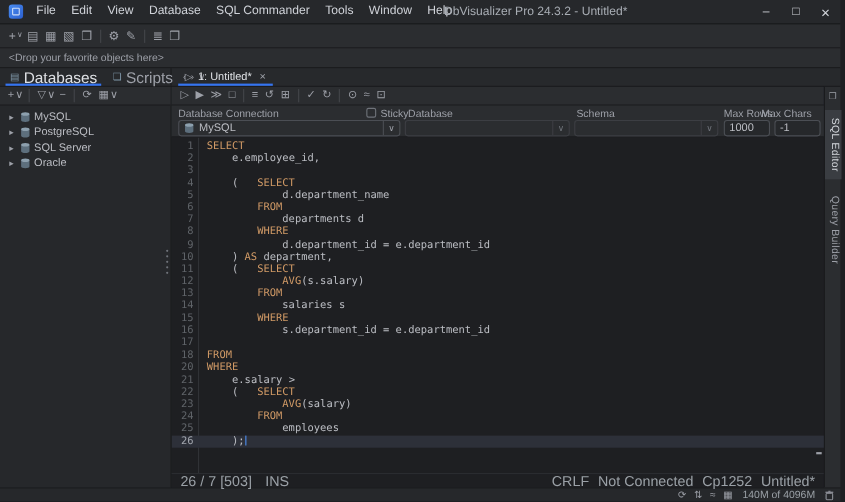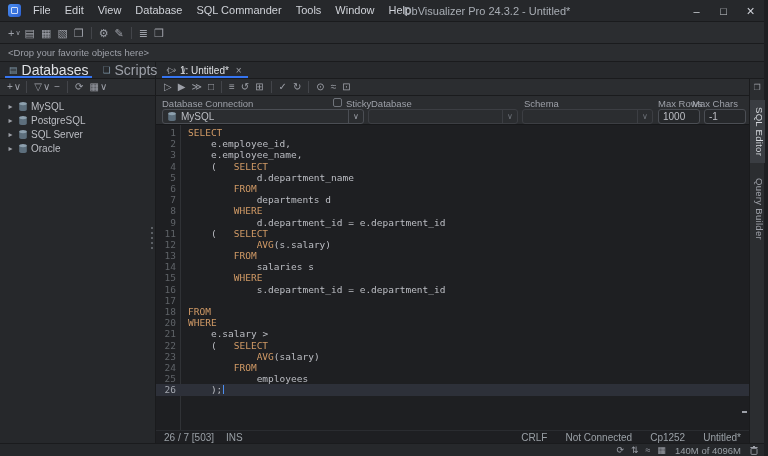--- a/index.html
+++ b/index.html
@@ -76,23 +76,23 @@
   .gutter-line{position:absolute;left:24px;top:0;bottom:0;width:1px;background:#303236}
   .crow{display:flex;height:11.2px;line-height:11.2px;font-family:"DejaVu Sans Mono",monospace;font-size:9.5px;white-space:pre;position:relative;z-index:1}
   .crow.current{background:#2d3039}
   .ln{flex:0 0 20px;width:20px;text-align:right;color:#5f6368}
   .crow.current .ln{color:#a1a5ad}
   .codetxt{padding-left:12px;color:#bcbec4}
   .kw{color:#d19a66}
   .tcaret{display:inline-block;width:1px;height:9px;background:#4e8ff0;vertical-align:-1px;margin-left:1px}
   .sb-mark{position:absolute;right:2px;top:286px;width:5px;height:2px;background:#9da0a8;z-index:2}
 
-  .ed-status{flex:0 0 13px;height:13px;background:#1e1f22;border-top:1px solid #2a2c30;display:flex;align-items:center;font-size:10px;color:#9aa0a6;padding:0 8px}
+  .ed-status{flex:0 0 13px;height:13px;background:#1e1f22;border-top:1px solid #2a2c30;display:flex;align-items:center;font-size:13px;color:#9aa0a6;padding:0 8px}
   .ed-status .lft{display:flex;gap:12px}
-  .ed-status .rgt{margin-left:auto;display:flex;gap:18px}
+  .ed-status .rgt{margin-left:auto;display:flex;gap:8px}
 
   
   .right-strip{flex:0 0 15px;width:15px;background:#2b2d30;border-left:1px solid #1a1b1d;display:flex;flex-direction:column;align-items:center}
   .strip-ico{font-size:8px;color:#9da0a8;margin-top:4px}
   .vtab{writing-mode:vertical-rl;font-size:9.5px;color:#9da0a8;padding:7px 0;margin-top:8px;width:15px;text-align:center;letter-spacing:.3px}
   .vtab.active{color:#d5d8dd;background:#3a3d42}
 
   
   .statusbar{flex:0 0 13px;height:13px;background:#26282b;border-top:1px solid #1a1b1d;display:flex;align-items:center;justify-content:flex-end;padding:0 6px;gap:9px}
   .sicons{display:flex;gap:7px}
@@ -289,27 +289,28 @@
         </div>
         <input class="tin" style="left: 502px; width: 42px;" value="1000">
         <input class="tin" style="left: 548px; width: 42px;" value="-1">
       </div>
 
       <div class="editor">
         <div class="gutter-line"></div>
         <div>
             <div class="crow"><span class="ln">1</span><span class="codetxt"><span class="kw">SELECT</span></span></div>
             <div class="crow"><span class="ln">2</span><span class="codetxt"><span>    </span><span>e</span><span>.</span><span>employee_id</span><span>,</span></span></div>
-            <div class="crow"><span class="ln">3</span><span class="codetxt"><span>    </span><span>e</span><span>.</span><span>employee_name</span><span>,</span></span></div>
+            <div class="crow"><span class="ln">3</span></div>
             <div class="crow"><span class="ln">4</span><span class="codetxt"><span>    (   </span><span class="kw">SELECT</span></span></div>
             <div class="crow"><span class="ln">5</span><span class="codetxt"><span>            </span><span>d</span><span>.</span><span>department_name</span></span></div>
             <div class="crow"><span class="ln">6</span><span class="codetxt"><span>        </span><span class="kw">FROM</span></span></div>
             <div class="crow"><span class="ln">7</span><span class="codetxt"><span>            </span><span>departments</span><span> </span><span>d</span></span></div>
             <div class="crow"><span class="ln">8</span><span class="codetxt"><span>        </span><span class="kw">WHERE</span></span></div>
             <div class="crow"><span class="ln">9</span><span class="codetxt"><span>            </span><span>d</span><span>.</span><span>department_id</span><span> = </span><span>e</span><span>.</span><span>department_id</span></span></div>
+            <div class="crow"><span class="ln">10</span><span class="codetxt"><span>    ) </span><span class="kw">AS</span><span> </span><span>department</span><span>,</span></span></div>
             <div class="crow"><span class="ln">11</span><span class="codetxt"><span>    (   </span><span class="kw">SELECT</span></span></div>
             <div class="crow"><span class="ln">12</span><span class="codetxt"><span>            </span><span class="kw">AVG</span><span>(</span><span>s</span><span>.</span><span>salary</span><span>)</span></span></div>
             <div class="crow"><span class="ln">13</span><span class="codetxt"><span>        </span><span class="kw">FROM</span></span></div>
             <div class="crow"><span class="ln">14</span><span class="codetxt"><span>            </span><span>salaries</span><span> </span><span>s</span></span></div>
             <div class="crow"><span class="ln">15</span><span class="codetxt"><span>        </span><span class="kw">WHERE</span></span></div>
             <div class="crow"><span class="ln">16</span><span class="codetxt"><span>            </span><span>s</span><span>.</span><span>department_id</span><span> = </span><span>e</span><span>.</span><span>department_id</span></span></div>
             <div class="crow"><span class="ln">17</span></div>
             <div class="crow"><span class="ln">18</span><span class="codetxt"><span class="kw">FROM</span></span></div>
             <div class="crow"><span class="ln">20</span><span class="codetxt"><span class="kw">WHERE</span></span></div>
             <div class="crow"><span class="ln">21</span><span class="codetxt"><span>    </span><span>e</span><span>.</span><span>salary</span><span> &gt;</span></span></div>

